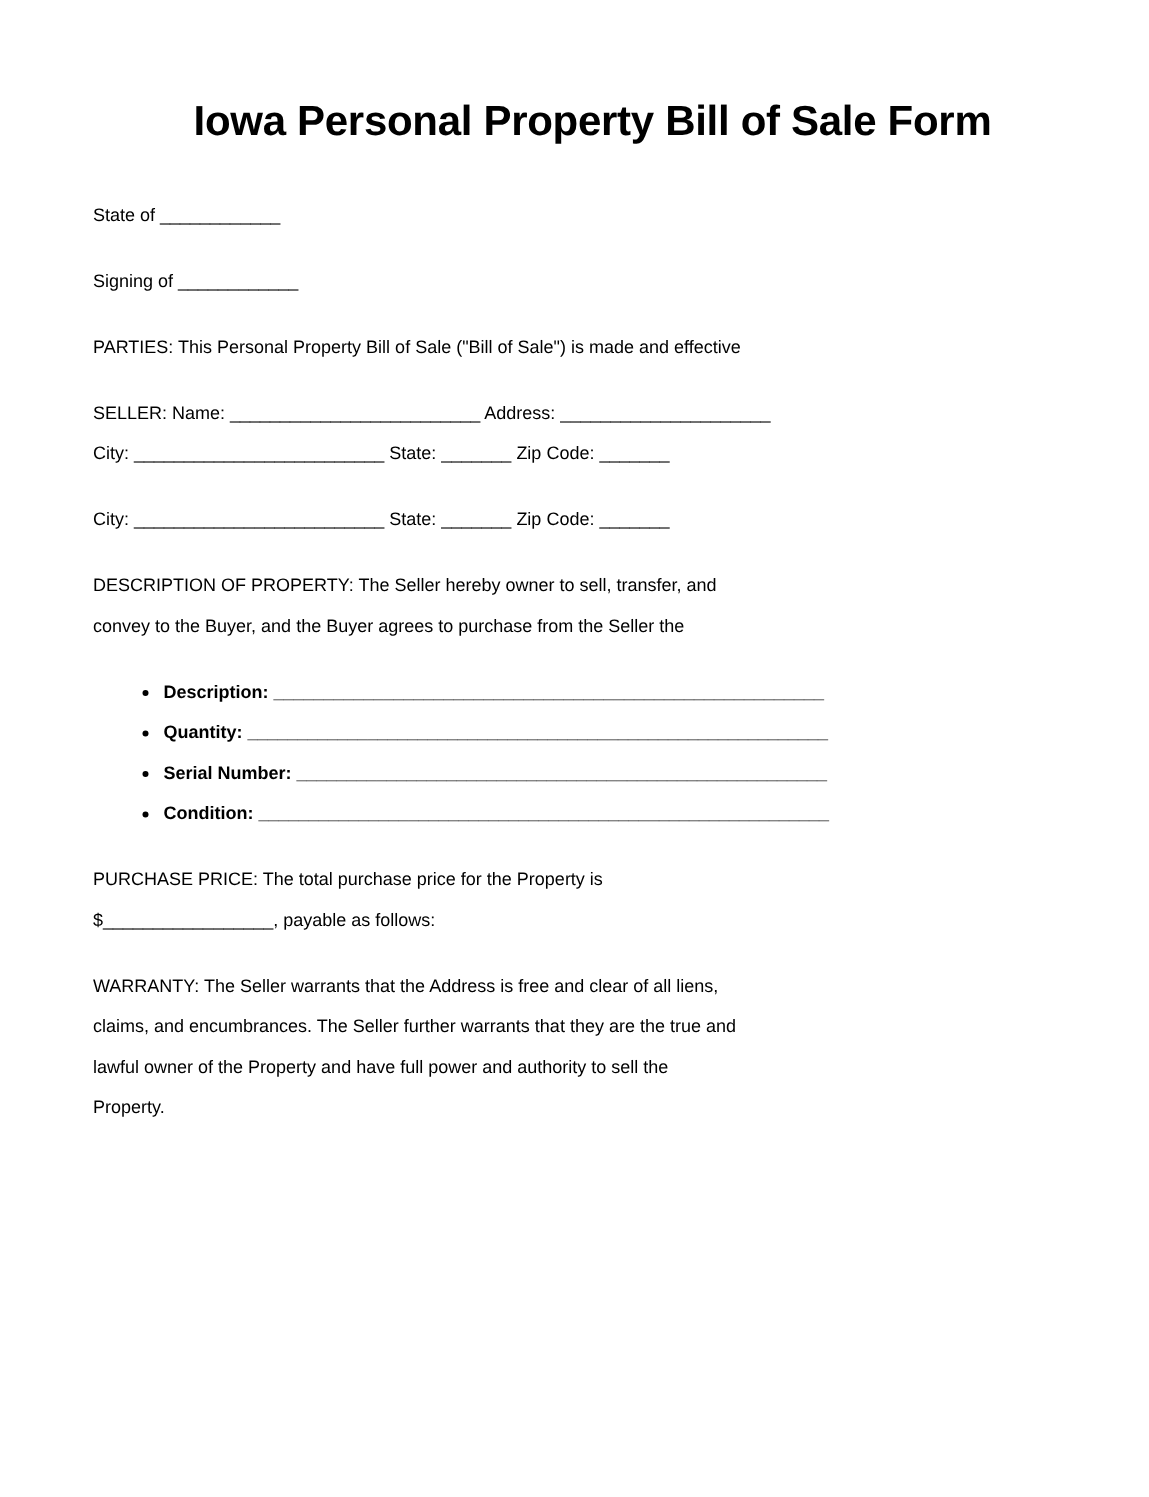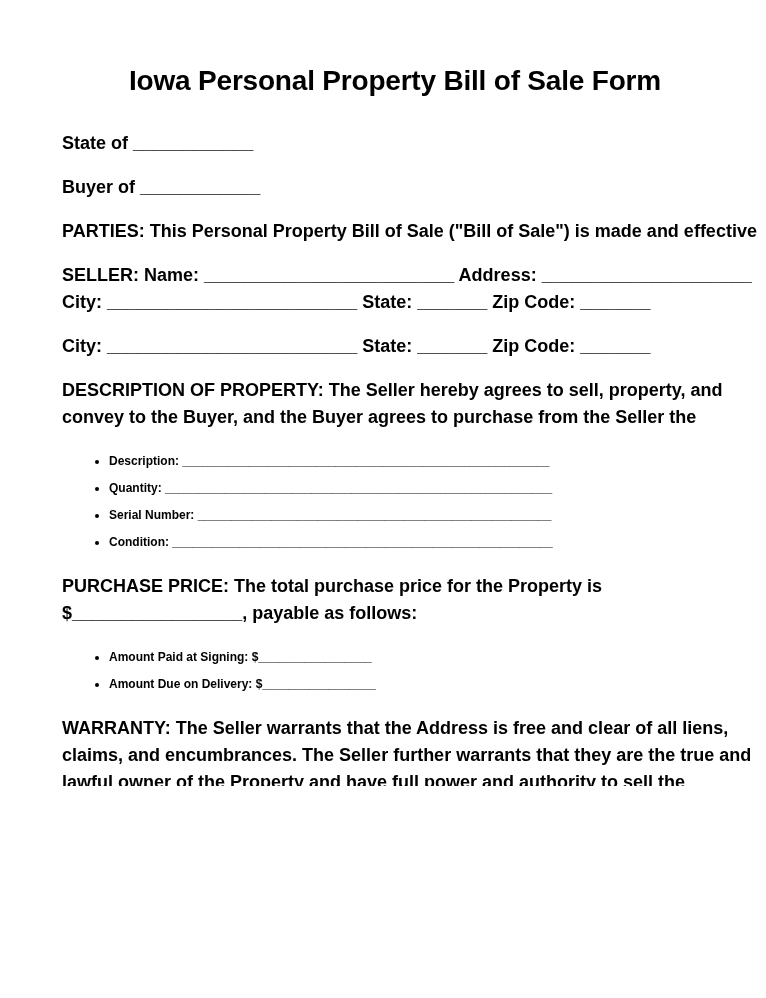--- a/index.html
+++ b/index.html
@@ -21,22 +21,22 @@
   .title {
     font-size: 28px;
     line-height: 34px;
     font-weight: 700;
     text-align: center;
     letter-spacing: -0.2px;
     margin: 0 0 32px 0;
     white-space: nowrap;
   }
   .para {
-    font-size: 18px;
-    font-weight: 700;
+    font-size: 12px;
+    font-weight: 400;
     line-height: 27px;
     margin: 0 0 17px 0;
   }
   .line {
     display: block;
     white-space: nowrap;
   }
   ul.blank-list {
     list-style: disc;
     margin: 0 0 17px 0;
@@ -75,57 +75,53 @@
 
 <div class="page">
 
   <h1 class="title">Iowa Personal Property Bill of Sale Form</h1>
 
   <p class="para">
     <span class="line">State of ____________</span>
   </p>
 
   <p class="para">
-    <span class="line">Buyer of ____________</span>
+    <span class="line">Signing of ____________</span>
   </p>
 
   <p class="para">
     <span class="line">PARTIES: This Personal Property Bill of Sale ("Bill of Sale") is made and effective</span>
   </p>
 
   <p class="para">
     <span class="line">SELLER: Name: _________________________ Address: _____________________</span>
     <span class="line">City: _________________________ State: _______ Zip Code: _______</span>
   </p>
 
   <p class="para">
     <span class="line">City: _________________________ State: _______ Zip Code: _______</span>
   </p>
 
   <p class="para">
-    <span class="line">DESCRIPTION OF PROPERTY: The Seller hereby agrees to sell, property, and</span>
+    <span class="line">DESCRIPTION OF PROPERTY: The Seller hereby owner to sell, transfer, and</span>
     <span class="line">convey to the Buyer, and the Buyer agrees to purchase from the Seller the</span>
   </p>
 
   <ul class="blank-list">
     <li>Description: _______________________________________________________</li>
     <li>Quantity: __________________________________________________________</li>
     <li>Serial Number: _____________________________________________________</li>
     <li>Condition: _________________________________________________________</li>
   </ul>
 
   <p class="para">
     <span class="line">PURCHASE PRICE: The total purchase price for the Property is</span>
     <span class="line">$_________________, payable as follows:</span>
   </p>
 
-  <ul class="blank-list">
-    <li>Amount Paid at Signing: $_________________</li>
-    <li>Amount Due on Delivery: $_________________</li>
-  </ul>
 
   <p class="para">
     <span class="line">WARRANTY: The Seller warrants that the Address is free and clear of all liens,</span>
     <span class="line">claims, and encumbrances. The Seller further warrants that they are the true and</span>
     <span class="line">lawful owner of the Property and have full power and authority to sell the</span>
     <span class="line">Property.</span>
   </p>
 
   <div class="footer">
     <span class="copyright">Copyright @ </span><a class="brand">SampleForms.com</a>

